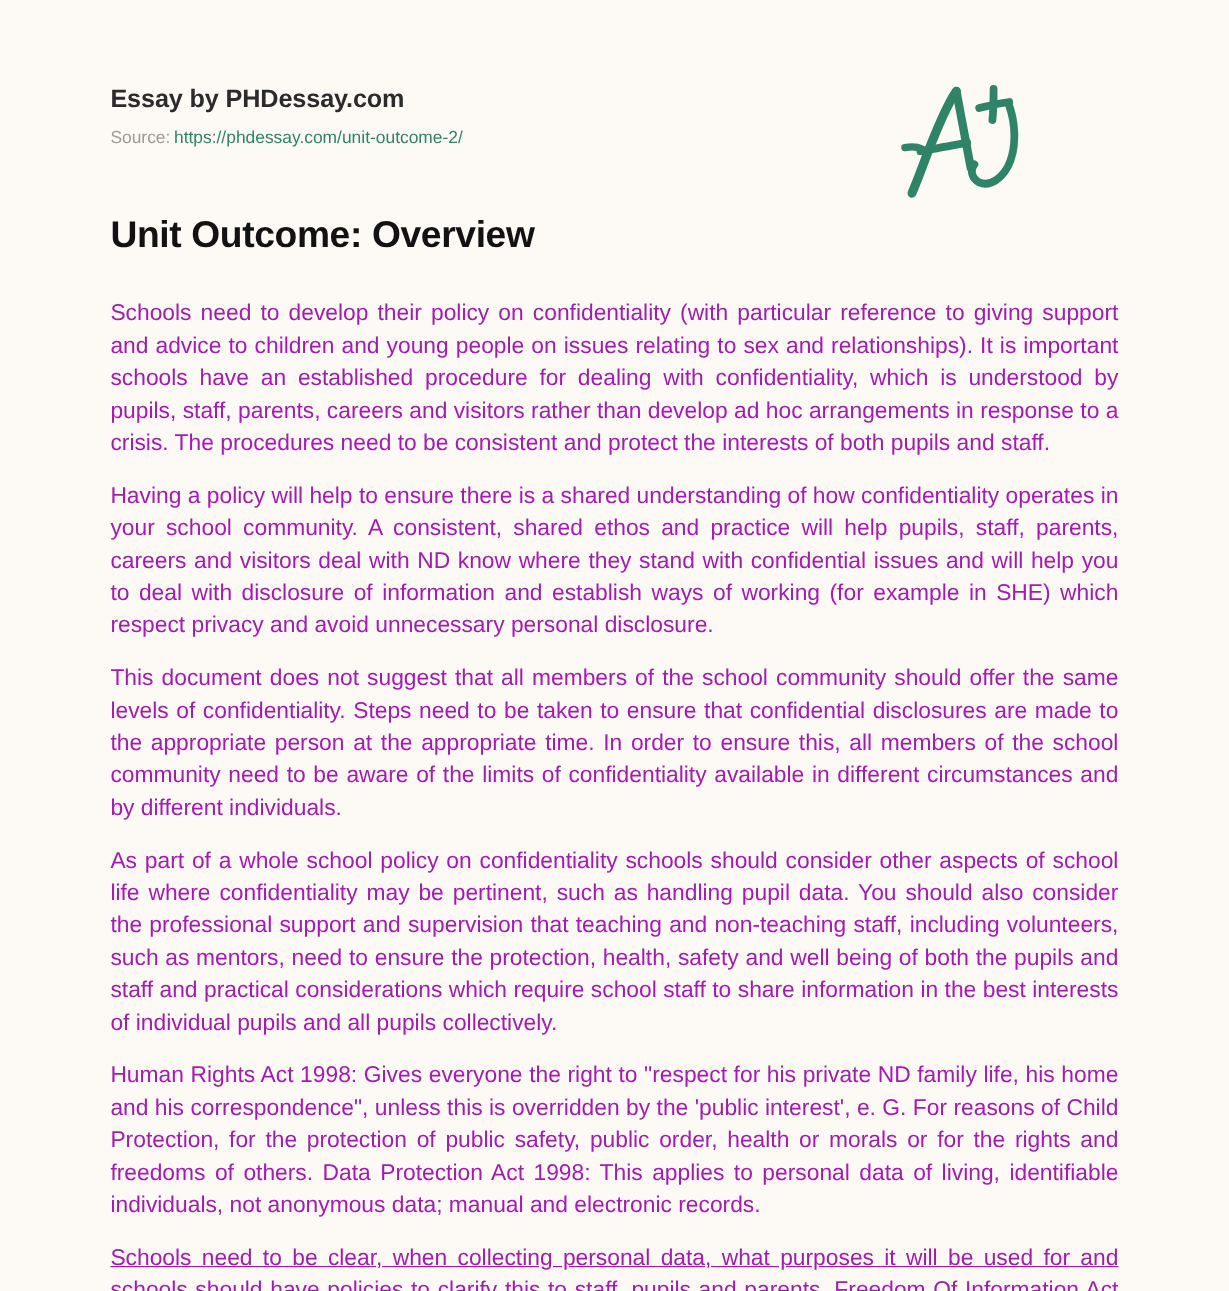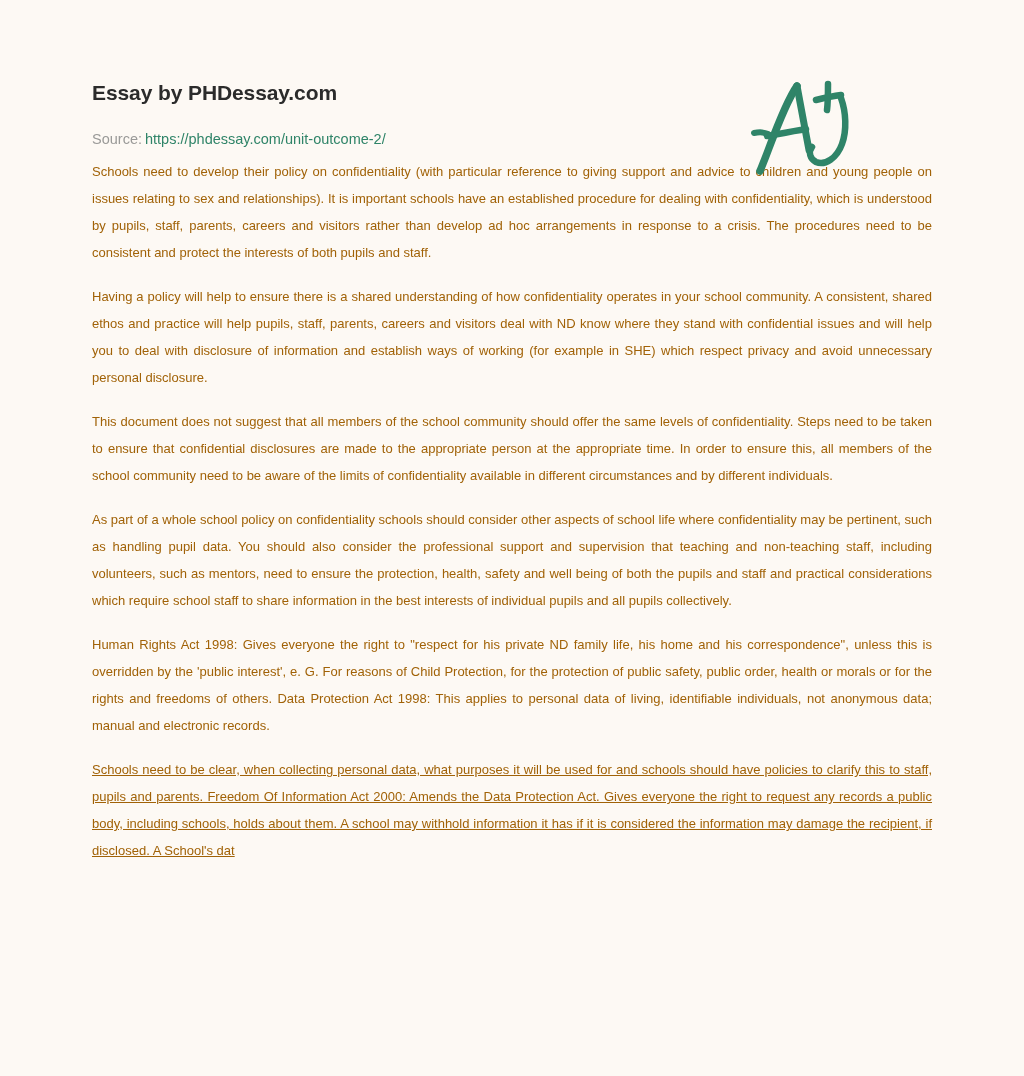--- a/index.html
+++ b/index.html
@@ -14,21 +14,21 @@
     background: #fdf9f4;
     font-family: "Liberation Sans", "DejaVu Sans", sans-serif;
     -webkit-font-smoothing: antialiased;
   }
 
   .page {
     position: relative;
     width: 1024px;
     height: 932px;
     box-sizing: border-box;
-    padding: 12px 92px;
+    padding: 2px 92px;
     background: #fdf9f4;
   }
 
   
   .header {
     position: relative;
     padding-top: 68px;
     height: 112px;
     box-sizing: border-box;
   }
@@ -36,21 +36,21 @@
   .brand-title {
     font-size: 21px;
     font-weight: bold;
     color: #2b2b2b;
     letter-spacing: -0.1px;
     line-height: 1.2;
     margin: 0;
   }
 
   .source-line {
-    margin-top: 26px;
+    margin-top: 12px;
     font-size: 14.5px;
     line-height: 1.2;
     color: #9a9a98;
     white-space: nowrap;
   }
   .source-label {
     color: #9a9a98;
   }
   .source-url {
     color: #2f8468;
@@ -78,23 +78,23 @@
     line-height: 1.15;
   }
 
   
   .article {
     padding-top: 34px;
   }
 
   .article p {
     margin: 0 0 17px 0;
-    font-size: 13px;
+    font-size: 19px;
     line-height: 27px;
-    color: #a16207;
+    color: #a21caf;
     text-align: justify;
     text-justify: inter-word;
     hyphens: none;
   }
   .article p:last-child {
     
     margin-bottom: 0;
     text-decoration: underline;
   }
 </style>
@@ -125,20 +125,21 @@
         <path d="M76 26 C84 24 93 22 101 21" stroke-width="6.5"></path>
 
         <path d="M88 10 C88 18 88 28 87 36" stroke-width="6.5"></path>
 
         <path d="M101 24 C106 38 107 56 102 70 C97 84 85 92 76 88 C70 85 68 78 72 73" stroke-width="6.5"></path>
       </g>
     </svg>
 
   </div>
 
+  <h2 class="doc-title">Unit Outcome: Overview</h2>
 
   <div class="article">
       <p>Schools need to develop their policy on confidentiality (with particular reference to giving support and advice to children and young people on issues relating to sex and relationships). It is important schools have an established procedure for dealing with confidentiality, which is understood by pupils, staff, parents, careers and visitors rather than develop ad hoc arrangements in response to a crisis. The procedures need to be consistent and protect the interests of both pupils and staff.</p>
       <p>Having a policy will help to ensure there is a shared understanding of how confidentiality operates in your school community. A consistent, shared ethos and practice will help pupils, staff, parents, careers and visitors deal with ND know where they stand with confidential issues and will help you to deal with disclosure of information and establish ways of working (for example in SHE) which respect privacy and avoid unnecessary personal disclosure.</p>
       <p>This document does not suggest that all members of the school community should offer the same levels of confidentiality. Steps need to be taken to ensure that confidential disclosures are made to the appropriate person at the appropriate time. In order to ensure this, all members of the school community need to be aware of the limits of confidentiality available in different circumstances and by different individuals.</p>
       <p>As part of a whole school policy on confidentiality schools should consider other aspects of school life where confidentiality may be pertinent, such as handling pupil data. You should also consider the professional support and supervision that teaching and non-teaching staff, including volunteers, such as mentors, need to ensure the protection, health, safety and well being of both the pupils and staff and practical considerations which require school staff to share information in the best interests of individual pupils and all pupils collectively.</p>
       <p>Human Rights Act 1998: Gives everyone the right to "respect for his private ND family life, his home and his correspondence", unless this is overridden by the 'public interest', e. G. For reasons of Child Protection, for the protection of public safety, public order, health or morals or for the rights and freedoms of others. Data Protection Act 1998: This applies to personal data of living, identifiable individuals, not anonymous data; manual and electronic records.</p>
       <p>Schools need to be clear, when collecting personal data, what purposes it will be used for and schools should have policies to clarify this to staff, pupils and parents. Freedom Of Information Act 2000: Amends the Data Protection Act. Gives everyone the right to request any records a public body, including schools, holds about them. A school may withhold information it has if it is considered the information may damage the recipient, if disclosed. A School's dat</p>
     </div>
 

